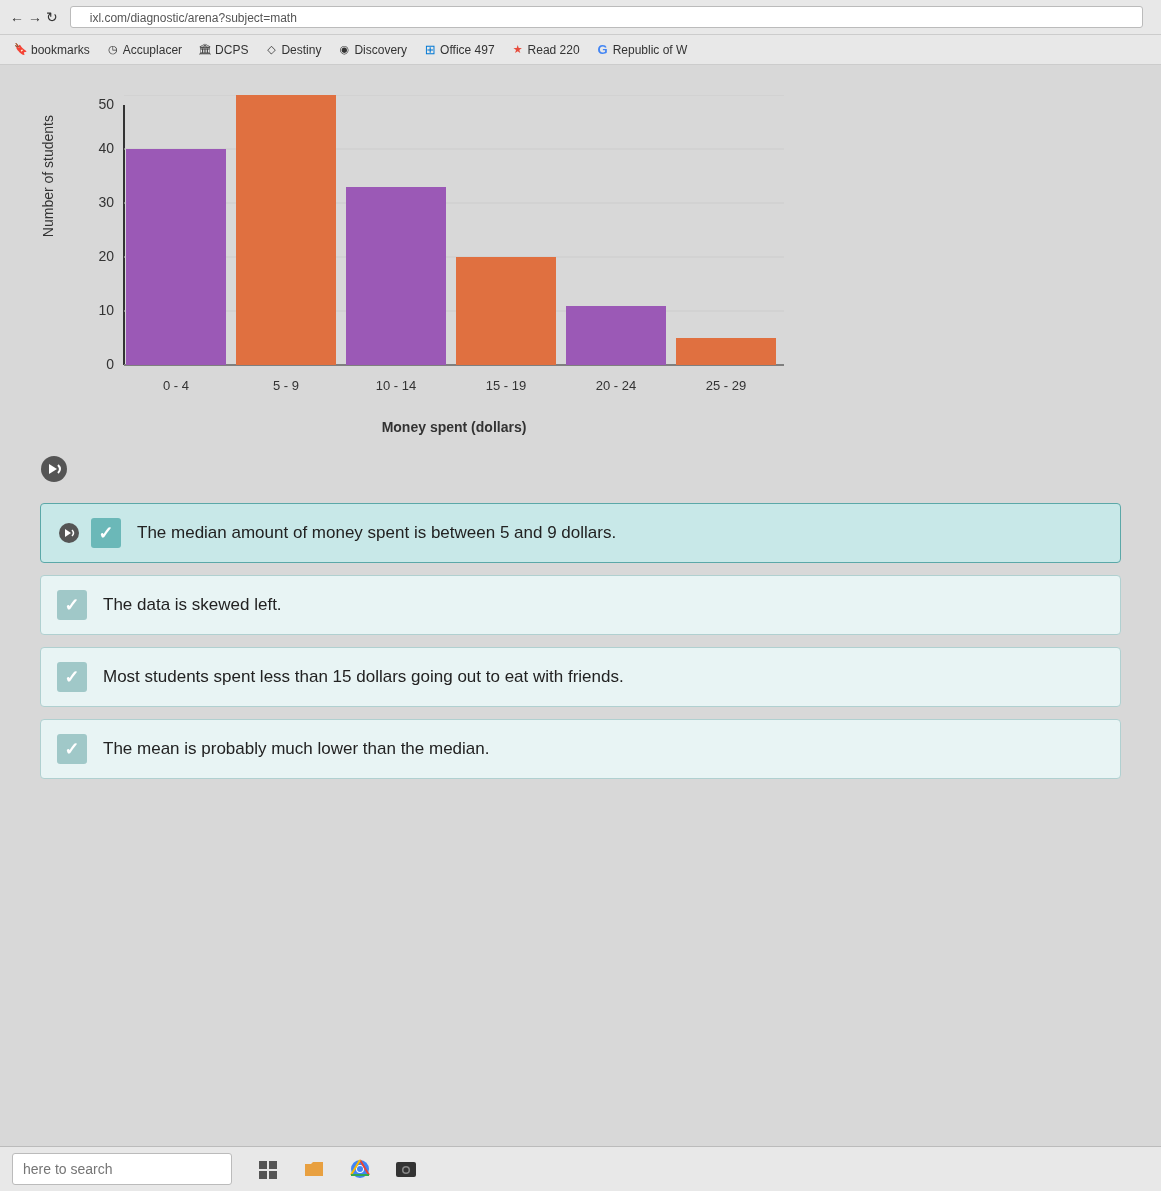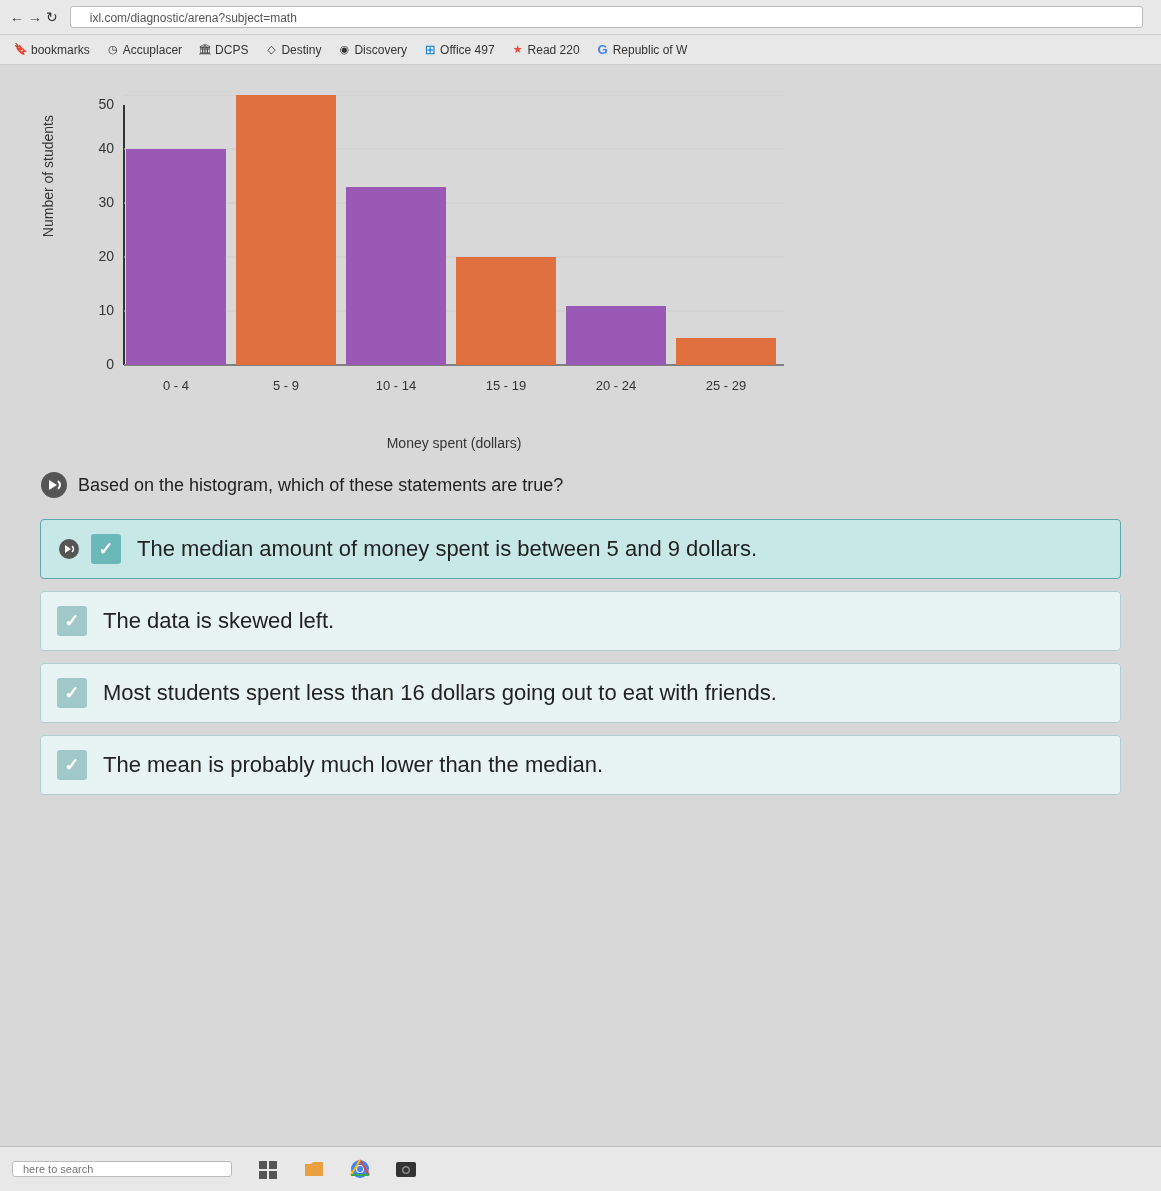--- a/index.html
+++ b/index.html
@@ -103,22 +103,23 @@
     .chart-svg-container {
       width: 720px;
       height: 320px;
       position: relative;
     }
 
     .x-axis-label {
       text-align: center;
       font-size: 14px;
       color: #333;
-      margin-top: 20px;
+      margin-top: 4px;
       margin-left: 60px;
+      font-weight: bold;
     }
 
     
     .question-section {
       margin-top: 20px;
       margin-bottom: 20px;
     }
 
     .question-header {
       display: flex;
@@ -168,21 +169,21 @@
       color: white;
       font-size: 18px;
       font-weight: bold;
     }
 
     .answer-check.light {
       background: #a0c8c8;
     }
 
     .answer-text {
-      font-size: 22px;
+      font-size: 17px;
       color: #222;
     }
 
     .small-sound {
       width: 24px;
       height: 24px;
       display: flex;
       align-items: center;
       justify-content: center;
       cursor: pointer;
@@ -203,24 +204,24 @@
       align-items: center;
       padding: 0 12px;
       gap: 8px;
     }
 
     .taskbar-search {
       background: white;
       border: 1px solid #bbb;
       border-radius: 3px;
       padding: 4px 10px;
-      font-size: 11px;
+      font-size: 14px;
       color: #888;
       width: 220px;
-      height: 16px;
+      height: 32px;
     }
 
     .taskbar-icons {
       display: flex;
       gap: 10px;
       margin-left: 10px;
       align-items: center;
     }
 
     .taskbar-icon {
@@ -333,21 +334,20 @@
 
   <div class="question-section">
     <div class="question-header">
       <div class="sound-icon">
         <svg width="28" height="28" viewBox="0 0 28 28">
           <circle cx="14" cy="14" r="13" fill="#555"></circle>
           <polygon points="9,9 9,19 17,14" fill="white"></polygon>
           <path d="M18,10 Q22,14 18,18" stroke="white" stroke-width="2" fill="none"></path>
         </svg>
       </div>
-      <span>Based on the histogram, which of these statements are true?</span>
     </div>
 
     <div>
 
       <div class="answer-option selected">
         <div class="small-sound">
           <svg width="22" height="22" viewBox="0 0 22 22">
             <circle cx="11" cy="11" r="10" fill="#555"></circle>
             <polygon points="7,7 7,15 13,11" fill="white"></polygon>
             <path d="M14,8 Q17,11 14,14" stroke="white" stroke-width="1.5" fill="none"></path>
@@ -357,21 +357,21 @@
         <span class="answer-text">The median amount of money spent is between 5 and 9 dollars.</span>
       </div>
 
       <div class="answer-option">
         <div class="answer-check light">✓</div>
         <span class="answer-text">The data is skewed left.</span>
       </div>
 
       <div class="answer-option">
         <div class="answer-check light">✓</div>
-        <span class="answer-text">Most students spent less than 16 dollars going out to eat with friends.</span>
+        <span class="answer-text">Most students spent less than 15 dollars going out to eat with friends.</span>
       </div>
 
       <div class="answer-option">
         <div class="answer-check light">✓</div>
         <span class="answer-text">The mean is probably much lower than the median.</span>
       </div>
 
     </div>
   </div>
 

